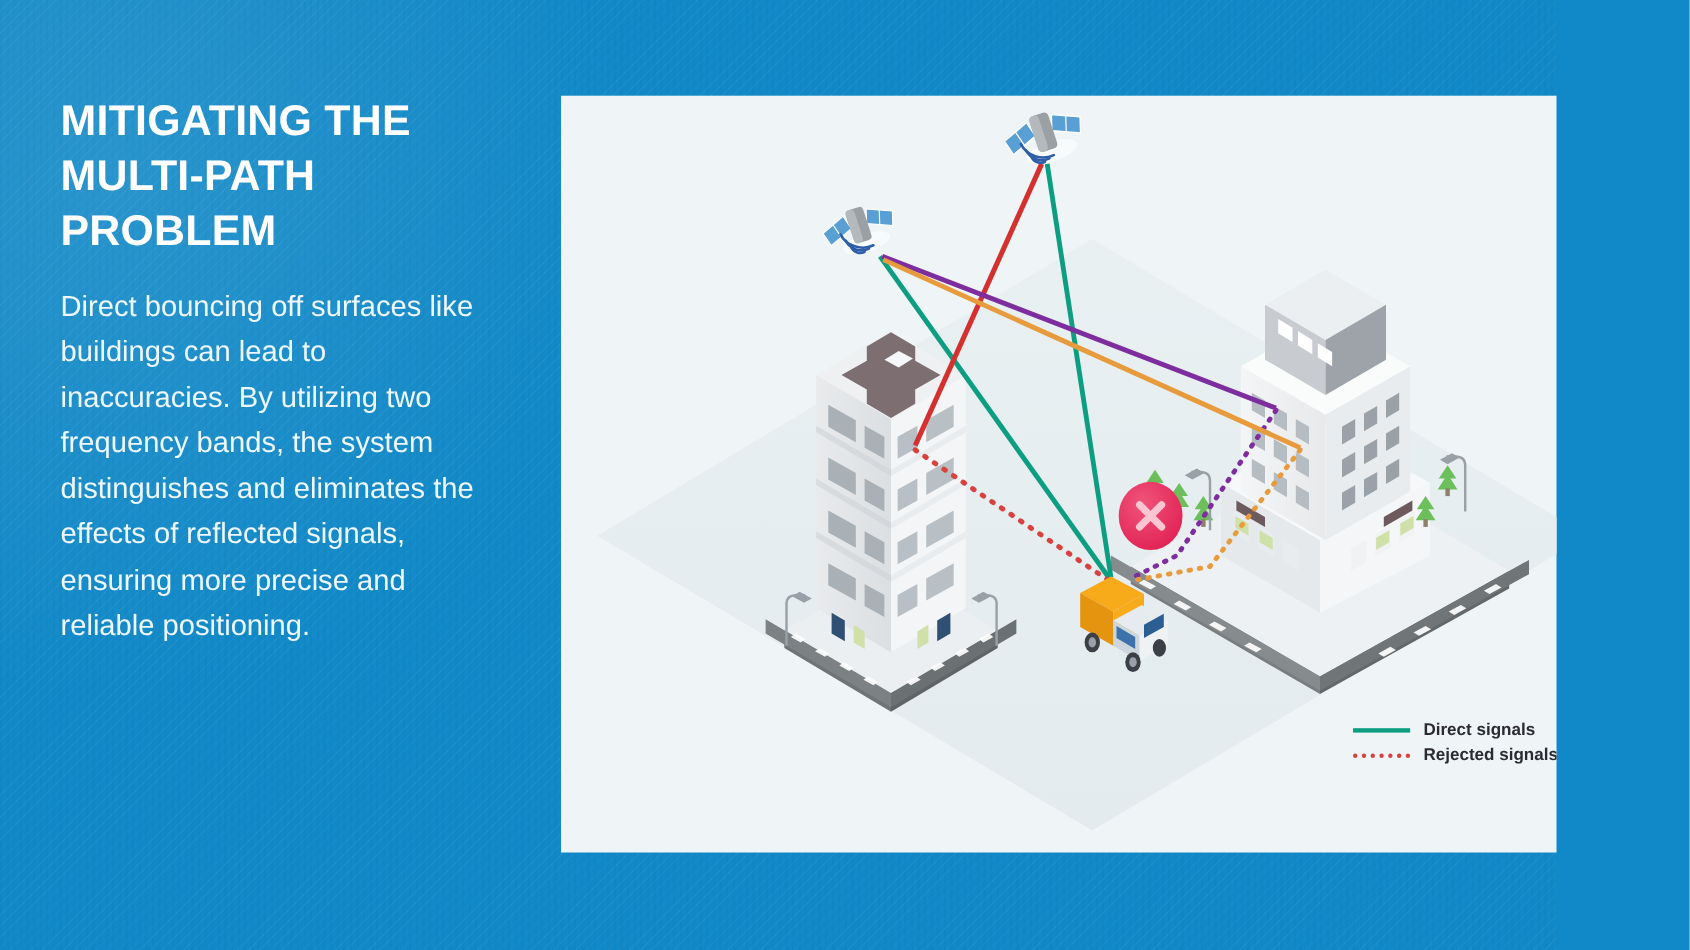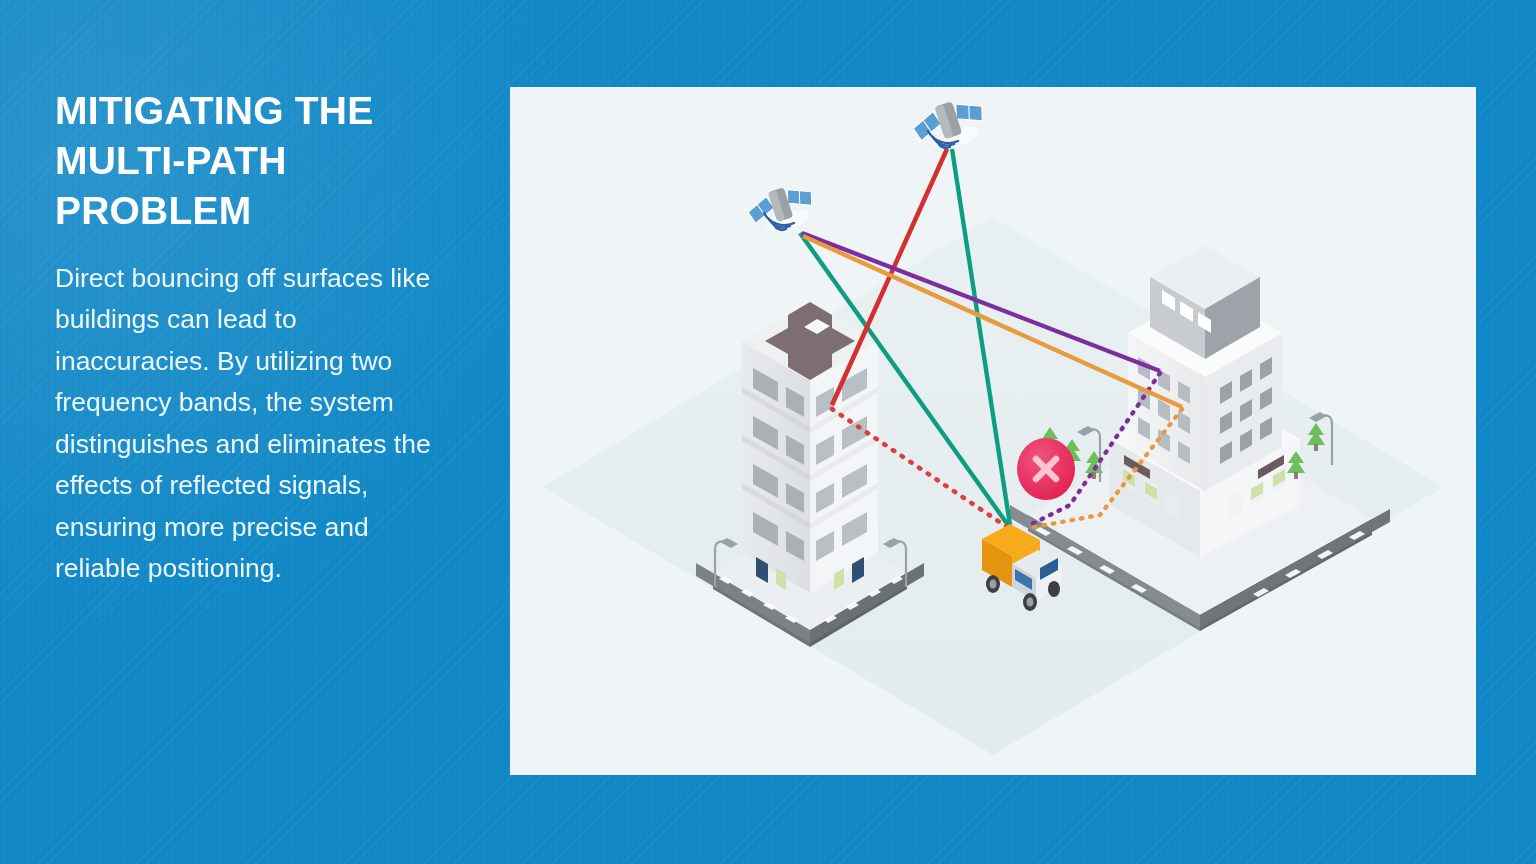--- a/index.html
+++ b/index.html
@@ -2,21 +2,21 @@
 <html><head>
 <meta charset="utf-8">
 <style>
   html,body{margin:0;padding:0;}
   body{
     width:1536px;height:864px;overflow:hidden;
     font-family:"Liberation Sans", sans-serif;
     background:#1189c8;
   }
   #slide{
-    position:relative;width:1536px;height:864px;
+    position:relative;width:1415px;height:864px;
     background:#1189c8;
     overflow:hidden;
   }
   
   .stripes{
     position:absolute;inset:0;
     background-image:repeating-linear-gradient(135deg,
         rgba(255,255,255,0.045) 0px,
         rgba(255,255,255,0.045) 1px,
         rgba(255,255,255,0) 1px,
@@ -389,15 +389,25 @@
         <polygon points="505,482 522,492 522,503 505,493" fill="#3d73aa"></polygon>
 
         <ellipse cx="483" cy="497" rx="7" ry="9" fill="#3c4046"></ellipse>
         <ellipse cx="483" cy="497" rx="3.4" ry="4.6" fill="#9aa0a6"></ellipse>
         <ellipse cx="520" cy="515" rx="7" ry="9" fill="#3c4046"></ellipse>
         <ellipse cx="520" cy="515" rx="3.4" ry="4.6" fill="#9aa0a6"></ellipse>
         <ellipse cx="544" cy="502" rx="6" ry="8" fill="#3c4046"></ellipse>
       </g>
     </svg>
 
+    <div id="legend">
+      <div class="legrow">
+        <span class="legline solid"></span>
+        <span class="leglabel">Direct signals</span>
+      </div>
+      <div class="legrow">
+        <span class="legline dotted"></span>
+        <span class="leglabel">Rejected signals</span>
+      </div>
+    </div>
 
   </div>
 </div>
 
 </body></html>

